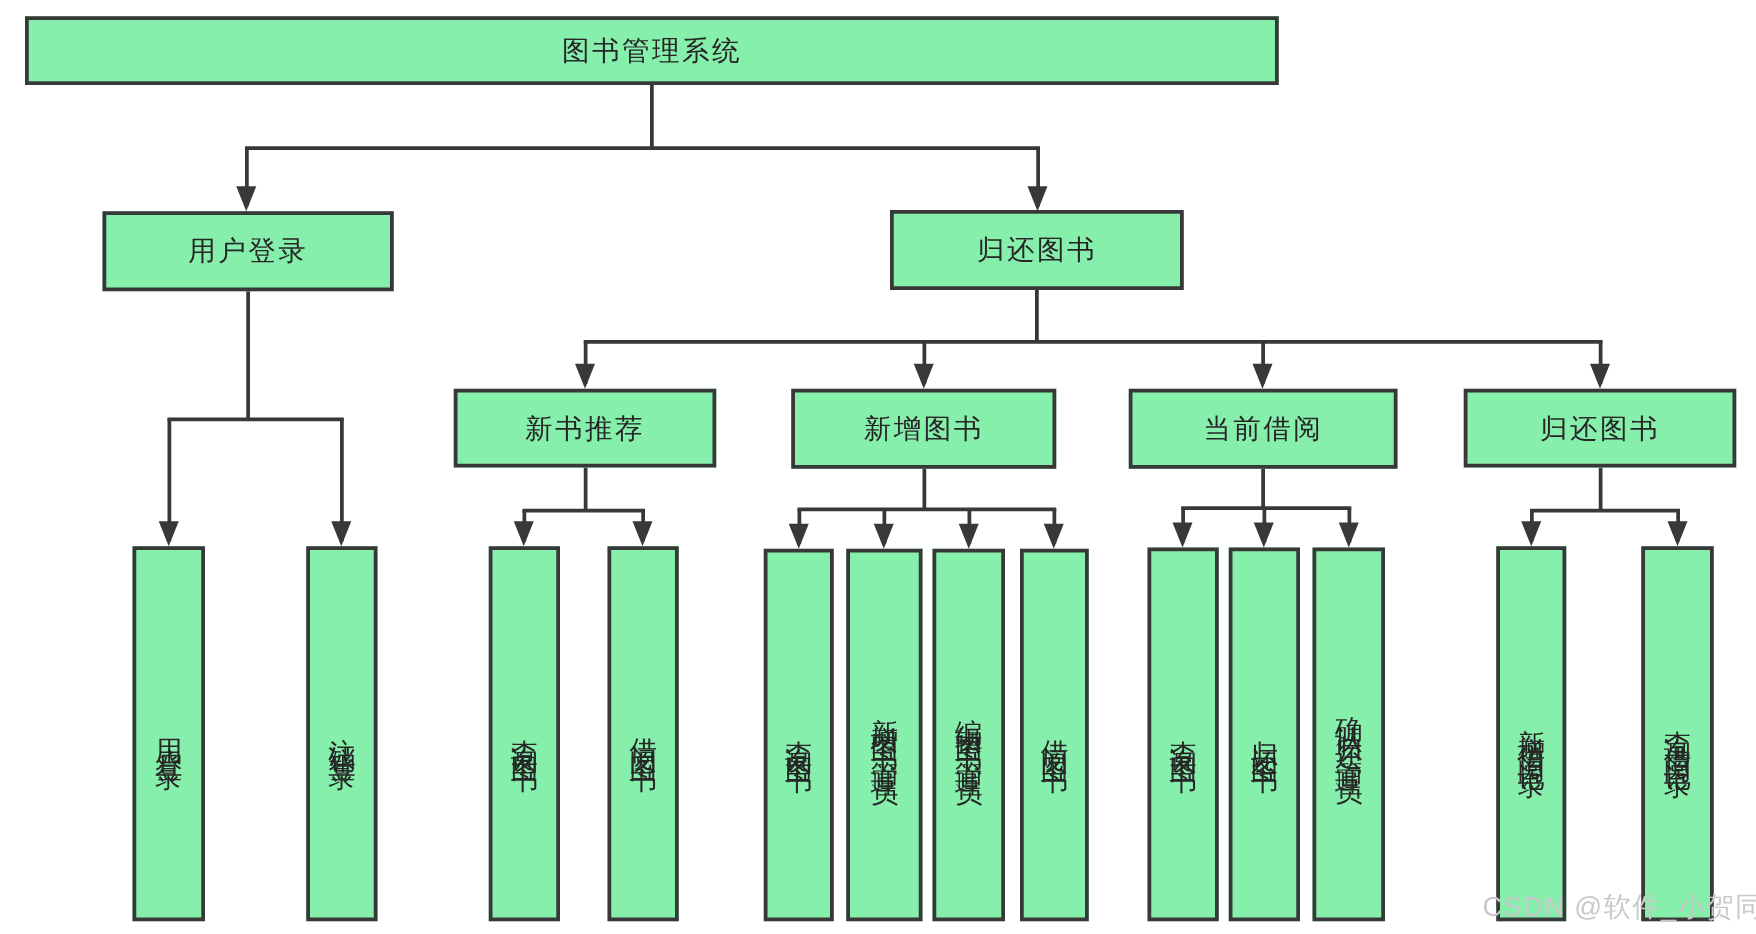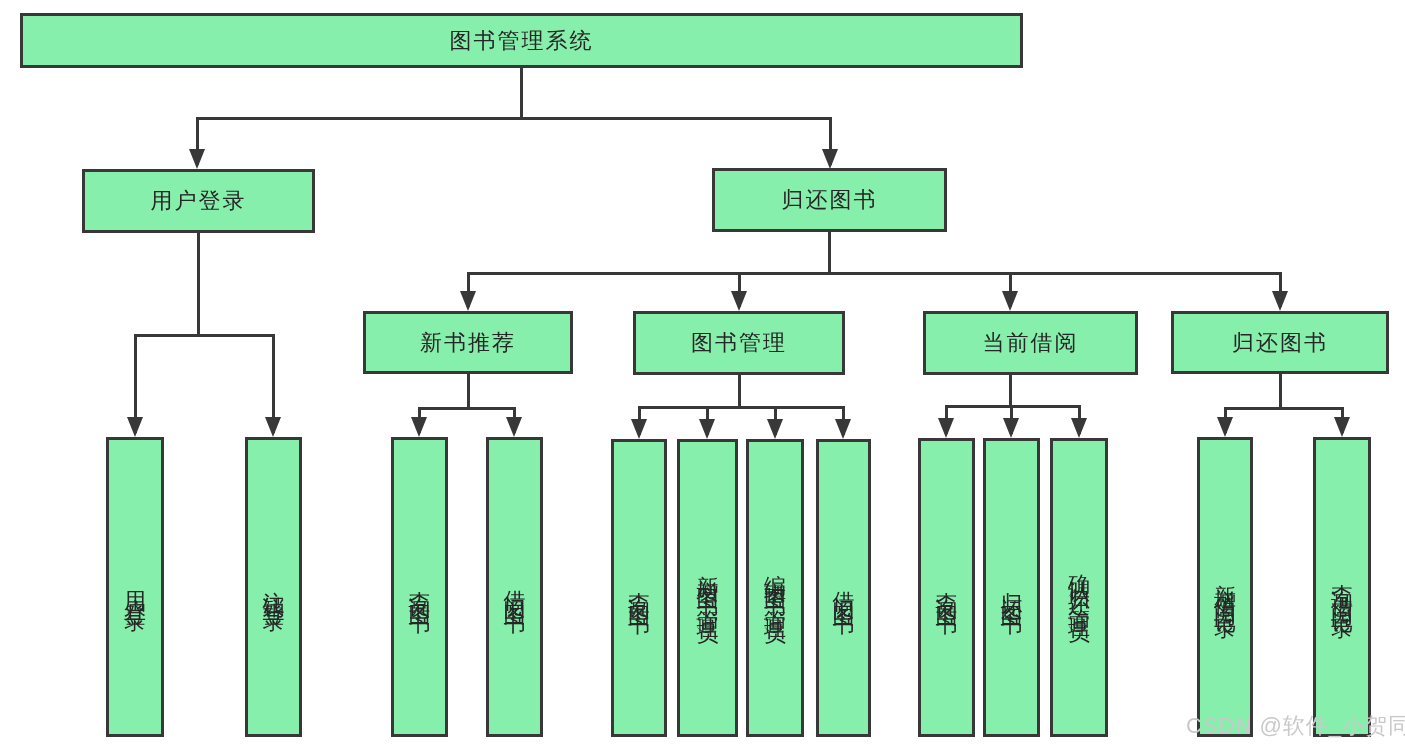--- a/index.html
+++ b/index.html
@@ -113,23 +113,23 @@
       <div class="node h" style="left: 82px; top: 169px; width: 233px; height: 64px;">
         <span class="lbl">用户登录</span>
       </div>
       <div class="node h" style="left: 712px; top: 168px; width: 235px; height: 64px;">
         <span class="lbl">归还图书</span>
       </div>
       <div class="node h" style="left: 363px; top: 311px; width: 210px; height: 63px; align-items: center;">
         <span class="lbl">新书推荐</span>
       </div>
       <div class="node h" style="left: 633px; top: 311px; width: 212px; height: 64px;">
-        <span class="lbl">图书管理</span>
+        <span class="lbl">新增图书</span>
       </div>
-      <div class="node h" style="left: 923px; top: 311px; width: 215px; height: 64px;">
+      <div class="node h" style="left: 903px; top: 311px; width: 215px; height: 64px;">
         <span class="lbl">当前借阅</span>
       </div>
       <div class="node h" style="left: 1171px; top: 311px; width: 218px; height: 63px;">
         <span class="lbl">归还图书</span>
       </div>
       <div class="node v" style="left: 106px; top: 437px; width: 58px; height: 300px;">
         <span class="lbl">用户登录</span>
       </div>
       <div class="node v" style="left: 245px; top: 437px; width: 57px; height: 300px;">
         <span class="lbl">注销登录</span>

